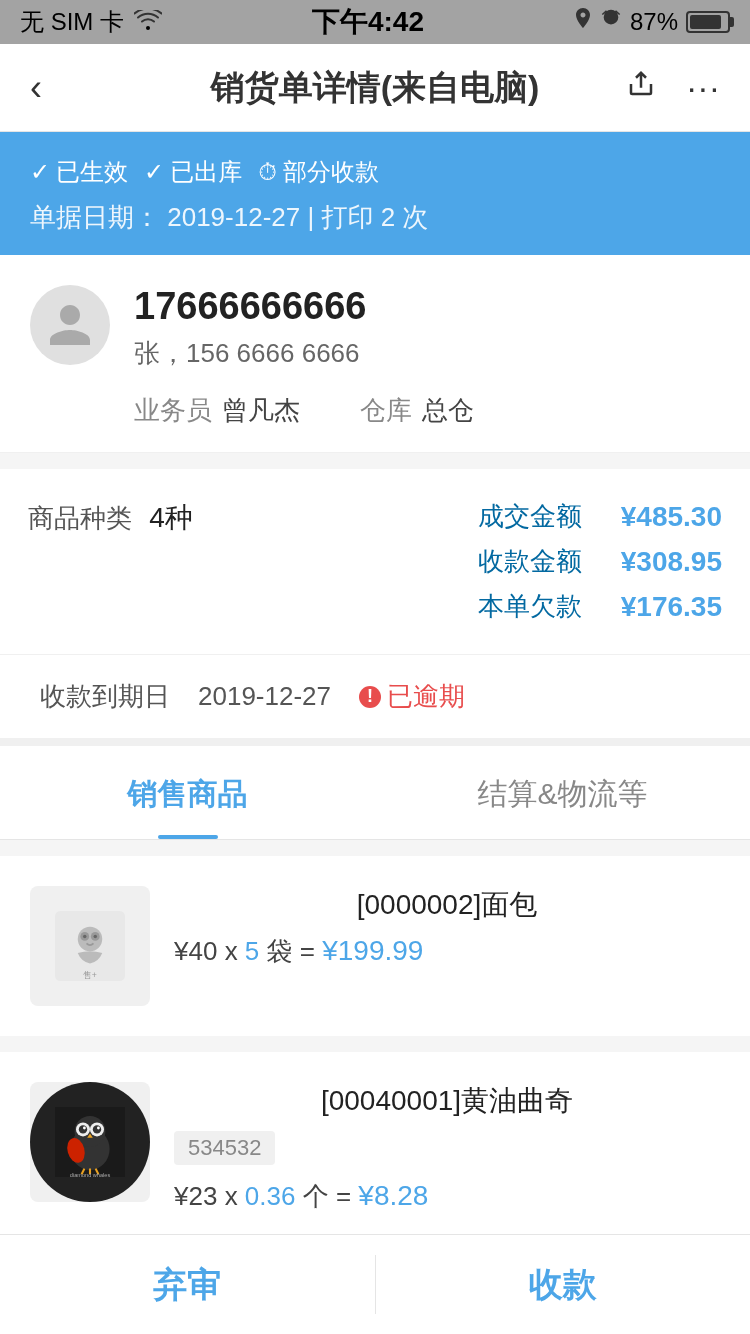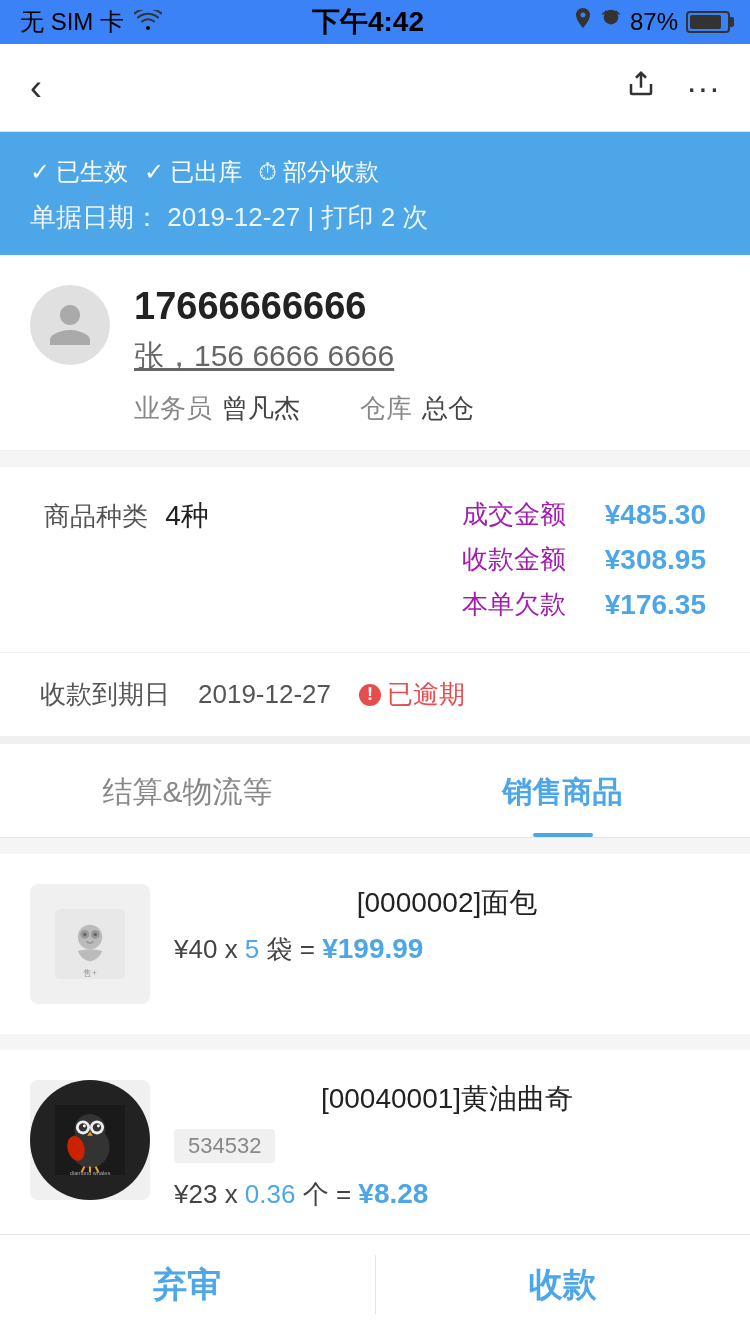--- a/index.html
+++ b/index.html
@@ -8,21 +8,21 @@
       font-family: -apple-system, "PingFang SC", "Helvetica Neue", sans-serif;
       background: #f5f5f5;
       width: 750px;
       min-height: 1334px;
       overflow-x: hidden;
       font-size: 28px;
     }
 
     
     .status-bar {
-      background: #3b82f6;
+      background: #a3a3a3;
       height: 44px;
       display: flex;
       align-items: center;
       justify-content: space-between;
       padding: 0 20px;
       font-size: 24px;
       font-weight: 500;
     }
     .status-left { display: flex; align-items: center; gap: 10px; }
     .status-center { font-size: 28px; font-weight: 600; }
@@ -79,39 +79,39 @@
       width: 80px; height: 80px;
       border-radius: 50%;
       background: #e0e0e0;
       display: flex; align-items: center; justify-content: center;
       flex-shrink: 0;
       overflow: hidden;
     }
     .avatar svg { width: 50px; height: 50px; fill: #aaa; }
     .customer-info { flex: 1; }
     .customer-phone { font-size: 38px; font-weight: 600; color: #222; margin-bottom: 8px; }
-    .customer-name { font-size: 30px; color: #666; margin-bottom: 14px; text-decoration: underline; }
+    .customer-name { font-size: 26px; color: #666; margin-bottom: 22px; }
     .customer-meta { display: flex; gap: 60px; font-size: 26px; color: #444; }
     .meta-item { display: flex; gap: 10px; }
     .meta-label { color: #888; }
 
     
     .summary-section {
       background: #fff;
-      padding: 30px 44px;
+      padding: 30px 28px;
       display: flex;
       justify-content: space-between;
       border-bottom: 1px solid #f0f0f0;
       margin-top: 16px;
     }
     .summary-left { font-size: 26px; color: #555; }
     .summary-left-value { font-size: 28px; color: #222; font-weight: 500; margin-left: 10px; }
     .summary-right { display: flex; flex-direction: column; gap: 10px; align-items: flex-end; }
     .summary-row { display: flex; gap: 20px; font-size: 26px; align-items: center; }
-    .summary-row-label { color: #a21caf; }
+    .summary-row-label { color: #0369a1; }
     .summary-row-value { color: #4DA6E8; font-weight: 600; font-size: 28px; min-width: 120px; text-align: right; }
 
     
     .due-section {
       background: #fff;
       padding: 24px 40px;
       display: flex;
       align-items: center;
       gap: 28px;
       font-size: 26px;
@@ -174,21 +174,21 @@
     .product-info { flex: 1; }
     .product-name { font-size: 28px; color: #222; font-weight: 500; margin-bottom: 10px; text-align: center; }
     .product-tag { 
       display: inline-block; 
       background: #f0f0f0; color: #888; 
       font-size: 22px; padding: 4px 14px; border-radius: 4px;
       margin-bottom: 14px;
     }
     .product-price { font-size: 26px; color: #444; }
     .price-qty { color: #4DA6E8; font-weight: 500; }
-    .price-total { color: #4DA6E8; font-weight: 700; font-size: 28px; }
+    .price-total { color: #4DA6E8; font-weight: 400; font-size: 28px; }
 
     
     .bottom-bar {
       position: fixed;
       bottom: 0; left: 0; width: 750px;
       height: 100px;
       background: #fff;
       border-top: 1px solid #e5e5e5;
       display: flex;
     }
@@ -245,20 +245,21 @@
     <span>87%</span>
     <div class="battery-icon">
       <div class="battery-fill"></div>
       <div class="battery-tip"></div>
     </div>
   </div>
 </div>
 
 <div class="nav-bar">
   <span class="nav-back">‹</span>
+  <span class="nav-title">销货单详情(来自电脑)</span>
   <div class="nav-actions">
     <span class="nav-icon">
       <svg width="30" height="30" viewBox="0 0 24 24" fill="none" stroke="#333" stroke-width="2">
           <path d="M4 12v7a1 1 0 001 1h14a1 1 0 001-1v-7M12 3v12M8 7l4-4 4 4"></path>
         </svg>
     </span>
     <span class="nav-icon">···</span>
   </div>
 </div>
 
@@ -332,25 +333,25 @@
 <div class="due-section">
   <span class="due-label">收款到期日</span>
   <span class="due-date">2019-12-27</span>
   <div class="overdue-badge">
     <div class="overdue-dot">!</div>
     <span>已逾期</span>
   </div>
 </div>
 
 <div class="tabs-section">
+  <div class="tab active">
+    <span>销售商品</span>
+  </div>
   <div class="tab">
     <span>结算&amp;物流等</span>
-  </div>
-  <div class="tab active">
-    <span>销售商品</span>
   </div>
 </div>
 
 <div class="product-list">
 
   <div class="product-item" style="margin-top:16px;">
     <div class="product-thumb">
       <svg viewBox="0 0 80 80" fill="#ccc">
 
         <rect width="80" height="80" fill="#e8e8e8" rx="6"></rect>

